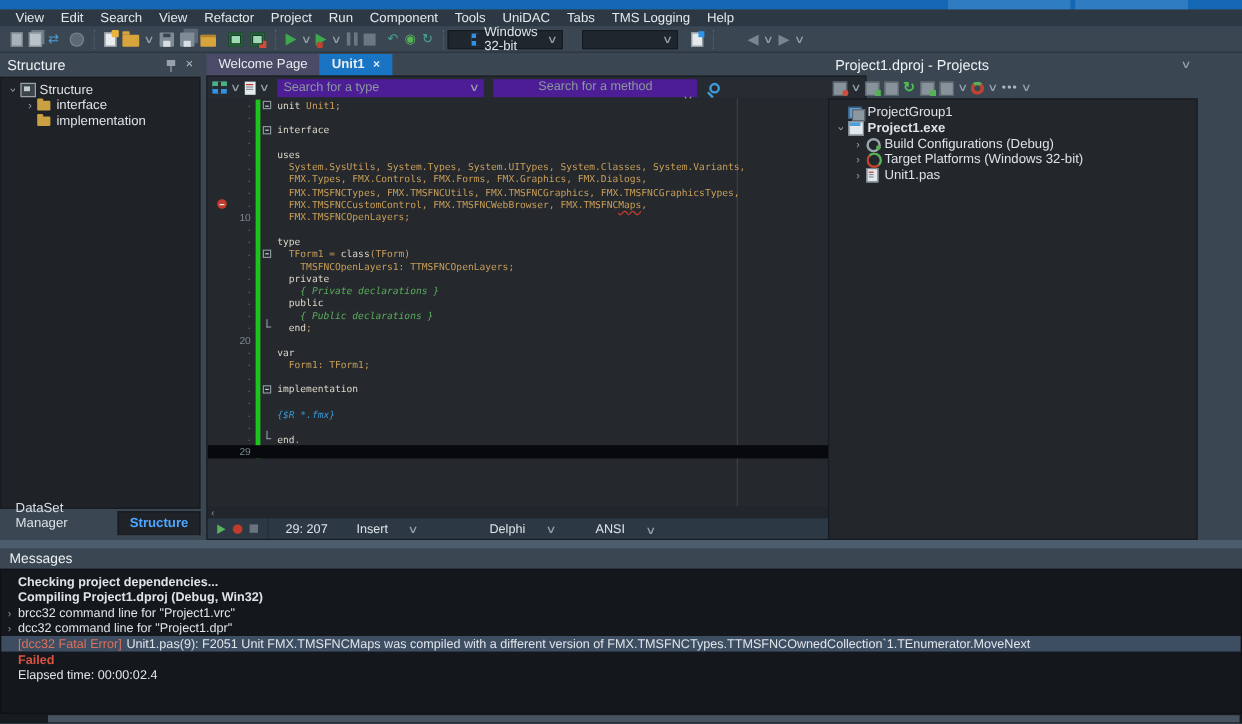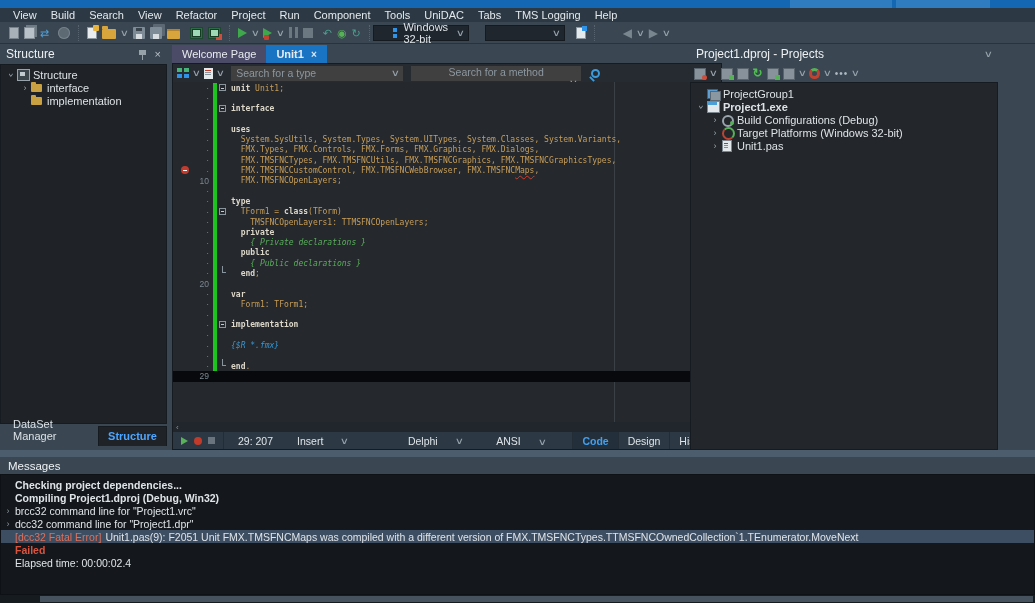--- a/index.html
+++ b/index.html
@@ -102,39 +102,39 @@
   .etab .x { margin-left:7px; font-size:10px; color:#dfe7ee; }
   .ebody { position:absolute; left:0; top:19px; width:550px; height:387px; background:#262b31; border:1px solid #161b21; }
 
   .searchbar { height:18px; display:flex; align-items:center; padding:0 4px; gap:4px; background:#262b31; }
   .sb-ic-grid { width:12px; height:10px; background:#2f93e8; position:relative; }
   .sb-ic-grid::after { content:""; position:absolute; left:0; top:0; width:12px; height:10px;
       background:linear-gradient(90deg, transparent 5px, #262b31 5px, #262b31 7px, transparent 7px),
                  linear-gradient(180deg, #49b37a 4px, #262b31 4px, #262b31 6px, transparent 6px); }
   .sb-ic-page { width:9px; height:11px; background:#e4e9ec; position:relative; }
   .sb-ic-page::after { content:""; position:absolute; left:1px; top:2px; width:6px; height:1px; background:#c0392b; box-shadow:0 2px 0 #8a949c, 0 4px 0 #8a949c; }
-  .sb-combo { flex:0 0 auto; height:15px; background:#404040; display:flex; align-items:center; font-size:10.5px; color:#8c97a0; padding:0 5px; }
+  .sb-combo { flex:0 0 auto; height:15px; background:#4c1d95; display:flex; align-items:center; font-size:10.5px; color:#8c97a0; padding:0 5px; }
   .sb-combo .chev { margin-left:auto; }
   .search-mag { width:9px; height:9px; border:2px solid #3f9bd8; border-radius:50%; position:relative; margin-left:6px; }
   .search-mag::after { content:""; position:absolute; left:-4px; top:7px; width:6px; height:2px; background:#3f9bd8; transform:rotate(45deg); }
 
   .code-area { position:absolute; left:0; top:18px; width:548px; height:340px; background:#25292e; overflow:hidden; }
   .gutter-bar { position:absolute; left:40px; top:1px; width:4px; height:299px; background:#1ec41e; }
   .code-lines { position:absolute; left:0; top:1px; width:548px; }
   .cl { display:flex; height:10.3px; align-items:center; font-family:"DejaVu Sans Mono", monospace; font-size:8px; white-space:pre; }
   .cl .gut { flex:0 0 40px; display:flex; align-items:center; height:100%; position:relative; }
   .cl .num { position:absolute; right:4px; font-size:8.5px; color:#7c8791; font-family:"Liberation Sans",sans-serif; }
   .cl .errdot { position:absolute; left:8px; top:1px; width:8px; height:8px; border-radius:50%; background:#c43b2e; }
   .cl .errdot::after { content:""; position:absolute; left:2px; top:3.5px; width:4px; height:1px; background:#fff; }
   .cl .foldc { flex:0 0 12px; margin-left:6px; position:relative; height:100%; }
   .fold-box { position:absolute; left:0; top:1px; width:7px; height:7px; border:1px solid #8a949d; background:#25292e; }
   .fold-box::after { content:""; position:absolute; left:1px; top:2.5px; width:3px; height:1px; background:#c3ccd2; }
   .fold-end { position:absolute; left:3px; top:-2px; width:4px; height:7px; border-left:1px solid #8a949d; border-bottom:1px solid #8a949d; }
   .cl .txt { color:#c89e58; }
-  .cl .txt .kw { color:#ddd8c9; font-weight:bold; }
+  .cl .txt .kw { color:#ddd8c9; font-weight:normal; }
   .cl .txt .cm { color:#59ad59; font-style:italic; }
   .cl .txt .dir { color:#3797d4; font-style:italic; }
   .cl .txt .sq { text-decoration:underline wavy #d23b2a 1px; text-underline-offset:2px; }
   .cl.current { background:#07090c; }
   .margin-line { position:absolute; left:441px; top:0; width:1px; height:340px; background:#3a4046; }
 
   
   .vscroll { position:absolute; right:1px; top:18px; width:14px; height:340px; background:#2b323b; }
   .vscroll .arr { position:absolute; left:0; width:14px; height:9px; font-size:8px; color:#8a949d; text-align:center; line-height:9px; }
   .vscroll .thumb { position:absolute; left:0; top:9px; width:14px; height:158px; background:#3a434e; }
@@ -185,21 +185,21 @@
 </head>
 <body>
 
 <div class="titlestrip">
   <div class="seg" style="left:790px;width:102px;"></div>
   <div class="seg" style="left:896px;width:94px;"></div>
 </div>
 
 <div class="menubar">
     <span class="menu-item">View</span>
-    <span class="menu-item">Build</span>
+    <span class="menu-item">Edit</span>
     <span class="menu-item">Search</span>
     <span class="menu-item">View</span>
     <span class="menu-item">Refactor</span>
     <span class="menu-item">Project</span>
     <span class="menu-item">Run</span>
     <span class="menu-item">Component</span>
     <span class="menu-item">Tools</span>
     <span class="menu-item">UniDAC</span>
     <span class="menu-item">Tabs</span>
     <span class="menu-item">TMS Logging</span>
@@ -378,25 +378,20 @@
         <span class="chev">∨</span>
       </div>
       <div class="st-drop" style="margin-left:40px;">
         <span>Delphi</span>
         <span class="chev">∨</span>
       </div>
       <div class="st-drop" style="margin-left:14px;align-items:flex-end;">
         <span>ANSI</span>
         <span class="chev">∨</span>
       </div>
-      <div class="st-views">
-          <span class="st-view active">Code</span>
-          <span class="st-view">Design</span>
-          <span class="st-view">History</span>
-        </div>
     </div>
   </div>
 </div>
 
 <div class="right-panel">
   <div class="rp-head">
     <span class="panel-title">Project1.dproj - Projects</span>
     <span class="sp" style="flex:1"></span>
     <span class="chev">∨</span>
   </div>

